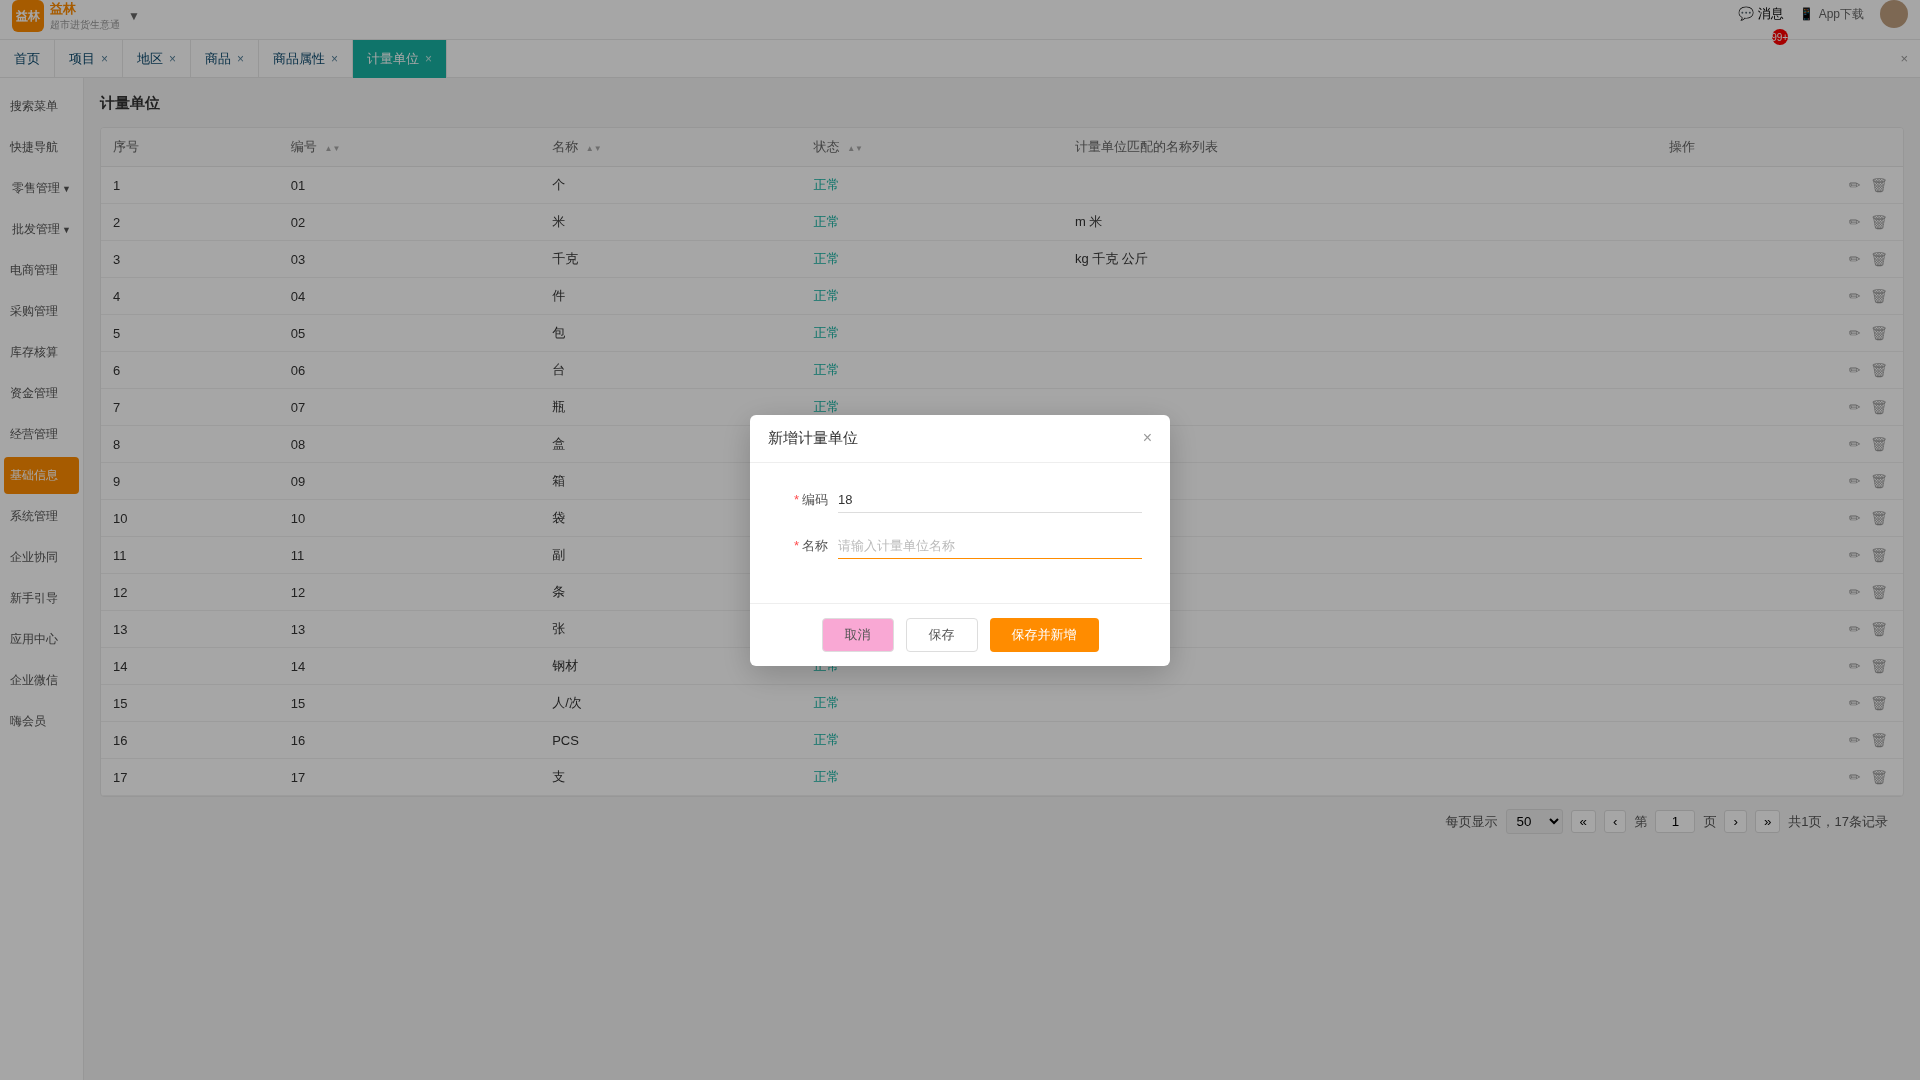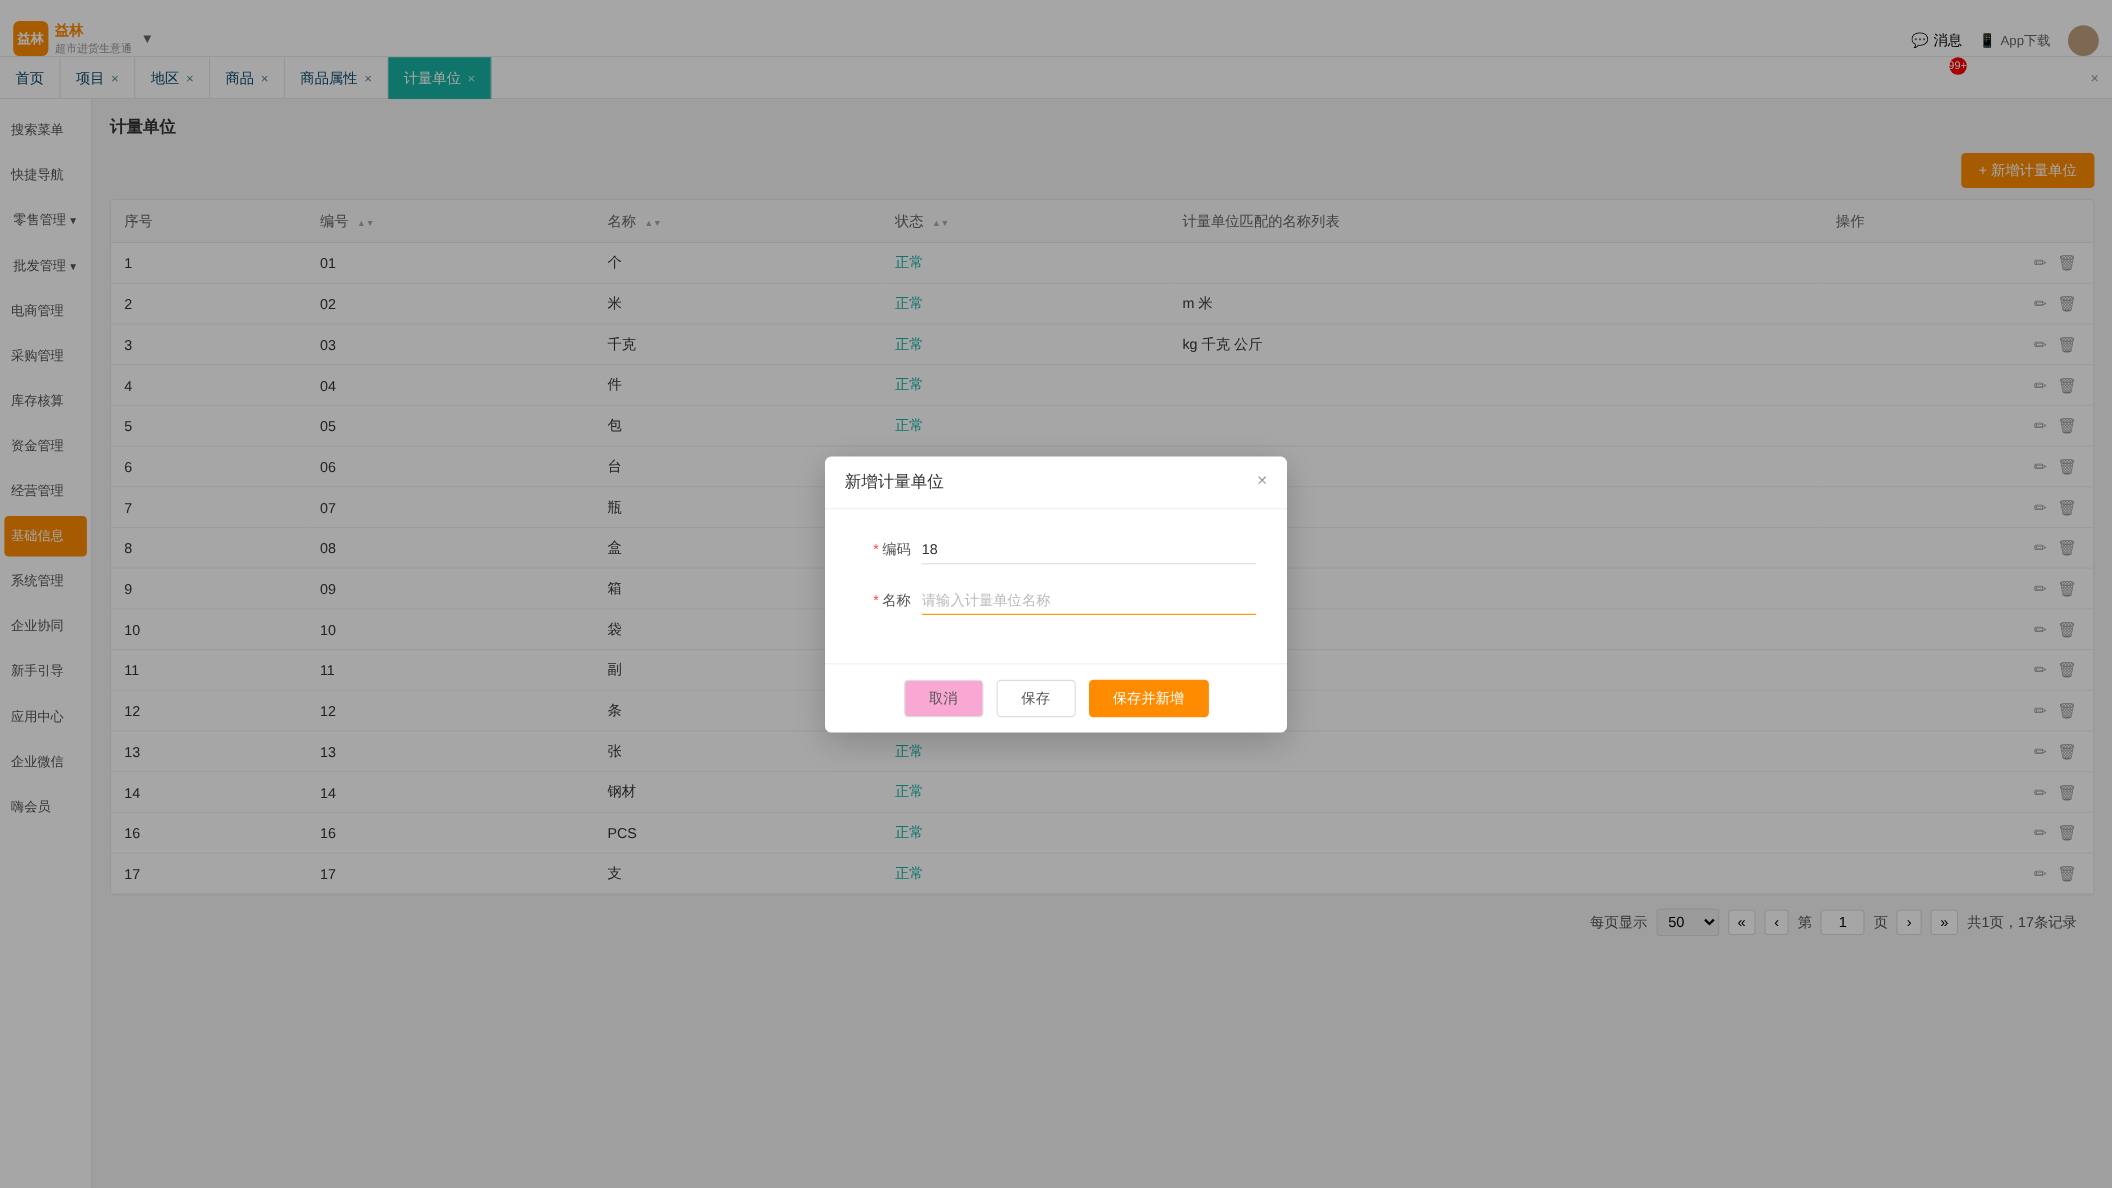--- a/index.html
+++ b/index.html
@@ -1,24 +1,24 @@
 <!DOCTYPE html>
 <html><head>
   <meta charset="utf-8">
   <style>
     * { margin: 0; padding: 0; box-sizing: border-box; }
     body { font-family: "Microsoft YaHei", Arial, sans-serif; font-size: 13px; background: #f5f5f5; width: 1920px; height: 1080px; overflow: hidden; }
 
     
     .header {
-      height: 52px;
+      height: 40px;
       background: #fff;
       border-bottom: 1px solid #e8e8e8;
       display: flex;
-      align-items: flex-end;
+      align-items: flex-start;
       padding: 0 12px;
       justify-content: space-between;
     }
     .header-left { display: flex; align-items: center; gap: 8px; }
     .logo-area { display: flex; align-items: center; gap: 6px; }
     .logo-icon { width: 32px; height: 32px; background: #ff8c00; border-radius: 6px; display: flex; align-items: center; justify-content: center; color: white; font-weight: bold; font-size: 12px; }
     .header-dropdown { color: #666; font-size: 12px; cursor: pointer; }
     .header-right { display: flex; align-items: center; gap: 16px; }
     .header-badge { position: relative; cursor: pointer; }
     .badge-dot { position: absolute; top: -4px; right: -4px; background: red; color: white; border-radius: 50%; width: 16px; height: 16px; font-size: 10px; display: flex; align-items: center; justify-content: center; margin-top: 28px; }
@@ -324,23 +324,20 @@
     <div class="sidebar-item">
       <div>企业微信</div>
     </div>
     <div class="sidebar-item">
       <div>嗨会员</div>
     </div>
   </div>
 
   <div class="content-area">
     <div class="page-title">计量单位</div>
-    <div class="toolbar">
-      <button class="btn-add">+ 新增计量单位</button>
-    </div>
 
     <div class="table-wrap">
       <table>
         <thead>
           <tr>
             <th>
               <span>序号</span>
             </th>
             <th>
               <span>编号</span>
@@ -511,20 +508,31 @@
       <td>14</td>
       <td>钢材</td>
       <td><span class="status-normal">正常</span></td>
       <td></td>
       <td style="text-align:right;">
         <span class="op-btn">✏</span>
         <span class="op-btn">🗑</span>
       </td>
     </tr>
             <tr>
+      <td>15</td>
+      <td>15</td>
+      <td>人/次</td>
+      <td><span class="status-normal">正常</span></td>
+      <td></td>
+      <td style="text-align:right;">
+        <span class="op-btn">✏</span>
+        <span class="op-btn">🗑</span>
+      </td>
+    </tr>
+            <tr>
       <td>16</td>
       <td>16</td>
       <td>PCS</td>
       <td><span class="status-normal">正常</span></td>
       <td></td>
       <td style="text-align:right;">
         <span class="op-btn">✏</span>
         <span class="op-btn">🗑</span>
       </td>
     </tr>

